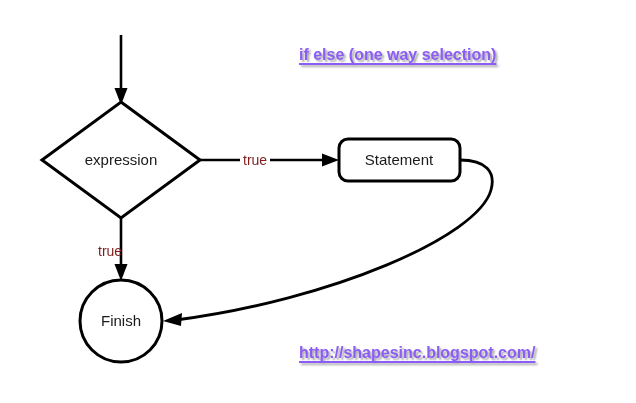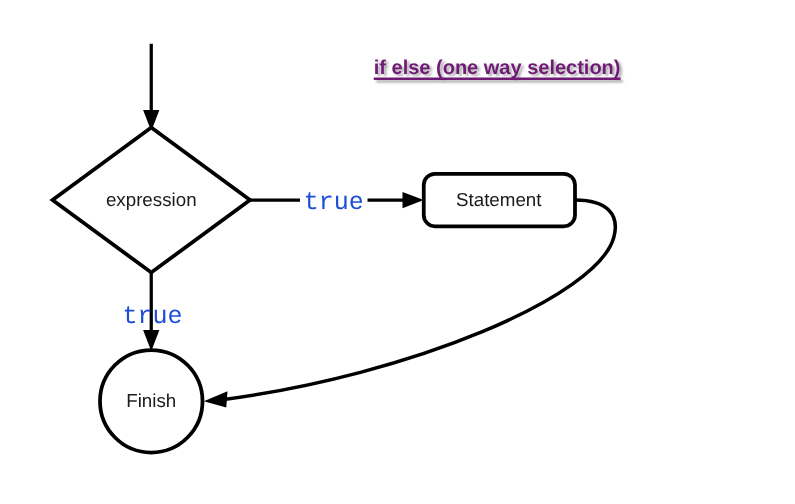--- a/index.html
+++ b/index.html
@@ -43,43 +43,43 @@
   }
   .node-label {
     font-family: "Liberation Sans", sans-serif;
     font-size: 15px;
     fill: #1a1a1a;
     text-anchor: middle;
     dominant-baseline: middle;
   }
   .edge-label-box {
     position: absolute;
-    font-family: Liberation Mono, monospace;
-    font-size: 20px;
-    color: #1d4ed8;
+    font-family: Liberation Sans, sans-serif;
+    font-size: 14px;
+    color: #7f1d1d;
     background: #ffffff;
     line-height: 1;
     white-space: nowrap;
   }
   #edge-label-true {
     left: 240px;
     top: 152px;
     padding: 1px 3px;
   }
   #edge-label-false {
     left: 96px;
     top: 243px;
     padding: 1px 2px;
     background: transparent;
   }
   .heading-text {
     position: absolute;
     font-family: "Liberation Sans", sans-serif;
     font-weight: bold;
-    color: #701a75;
+    color: #8b5cf6;
     text-decoration: underline;
     text-underline-offset: 3px;
     text-decoration-thickness: 2px;
     white-space: nowrap;
     text-shadow: 2px 2px 2px rgba(140,140,140,0.75);
     letter-spacing: 0px;
   }
   #diagram-title {
     left: 299px;
     top: 46px;
@@ -134,14 +134,15 @@
     </g>
 
   </svg>
 
   <div class="edge-label-box" id="edge-label-true">true</div>
 
   <div class="edge-label-box" id="edge-label-false">true</div>
 
   <div class="heading-text" id="diagram-title">if else (one way selection)</div>
 
+  <div class="heading-text" id="source-url">http://shapesinc.blogspot.com/</div>
 
 </div>
 
 </body></html>

